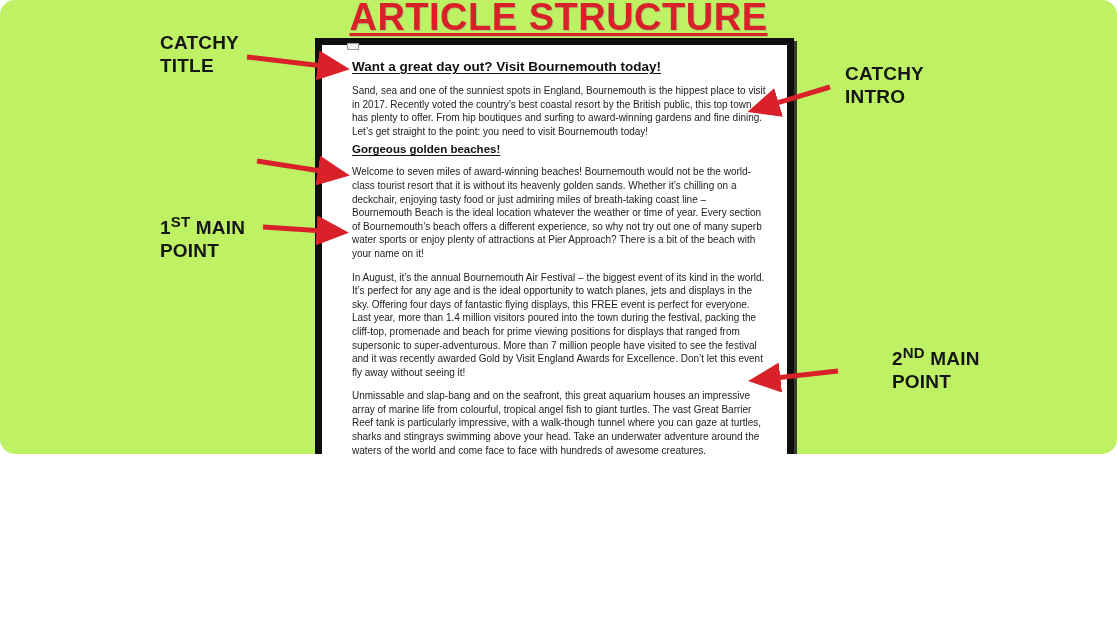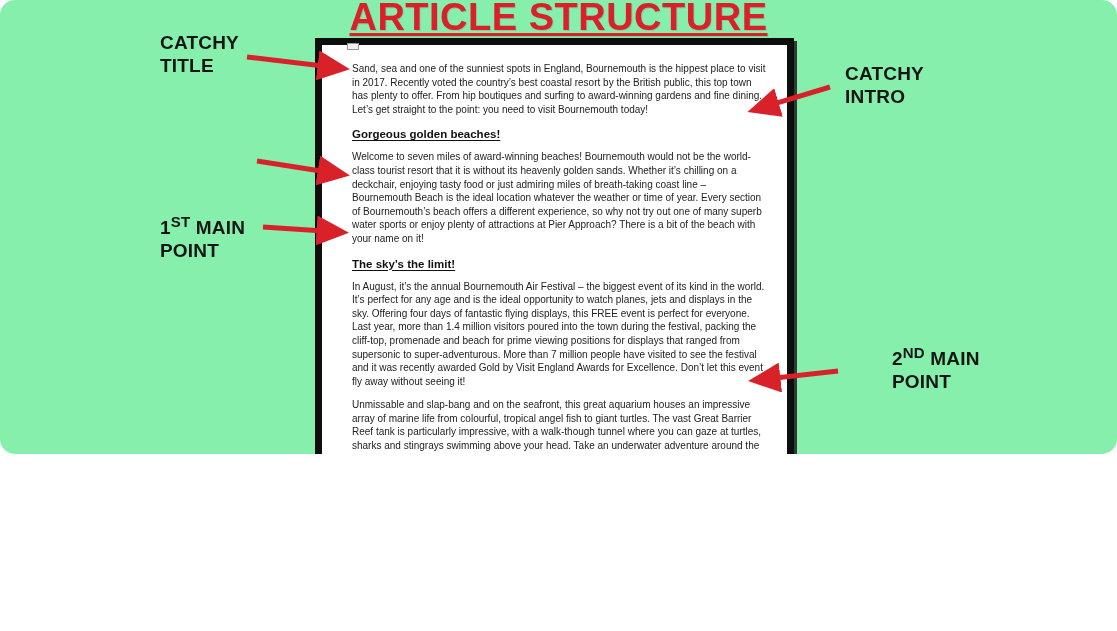--- a/index.html
+++ b/index.html
@@ -3,21 +3,21 @@
 <meta charset="utf-8">
 <style>
   :root{
     --accent:#d9212a;
     --label-ink:#161616;
     --doc-border:#0e0e0e;
   }
   *{box-sizing:border-box;margin:0;padding:0;}
   html,body{background:#ffffff;}
   .stage{
-    position:relative;width:1117px;height:454px;background:#86efac;
+    position:relative;width:1117px;height:454px;background:#bef264;
     overflow:hidden;font-family:"Liberation Sans",sans-serif;border-radius:15px;
   }
   .main-title{
     position:absolute;top:-4px;left:0;width:100%;text-align:center;
     font-size:38px;font-weight:800;letter-spacing:.5px;color:var(--accent);
     text-decoration:underline;text-underline-offset:3px;
     text-shadow:1px 1px 0 rgba(140,140,140,.35);
     font-family:"Liberation Sans",sans-serif;
   }
   .doc-frame{
@@ -30,21 +30,21 @@
     border:1px solid #9a9a9a;background:#f2f2f2;
   }
   .doc-content{
     position:absolute;left:352px;top:52px;width:414px;color:#1c1c1c;
   }
   .doc-title{
     margin-top:7px;font-size:13.5px;font-weight:700;
     text-decoration:underline;text-underline-offset:2px;color:#111;
   }
   .doc-heading{
-    margin-top:12px;font-size:11.5px;font-weight:700;
+    margin-top:5px;font-size:11.5px;font-weight:700;
     text-decoration:underline;text-underline-offset:2px;color:#111;
   }
   .doc-para{
     margin-top:10px;font-size:10px;line-height:13.6px;color:#222;
     text-align:left;
   }
   .annotation{
     position:absolute;font-size:19px;font-weight:700;line-height:23px;
     color:var(--label-ink);letter-spacing:.2px;white-space:nowrap;
   }
@@ -55,26 +55,26 @@
 <body>
 
 <div class="stage">
 
   <h1 class="main-title">ARTICLE STRUCTURE</h1>
 
   <div class="doc-frame"></div>
   <div class="doc-artifact"></div>
 
   <div class="doc-content">
+    <div class="doc-title">Want a great day out? Visit Bournemouth today!</div>
     <p class="doc-para">Sand, sea and one of the sunniest spots in England, Bournemouth is the hippest place to visit in 2017.  Recently voted the country’s best coastal resort by the British public, this top town has plenty to offer.  From hip boutiques and surfing to award-winning gardens and fine dining.  Let’s get straight to the point: you need to visit Bournemouth today!</p>
 
     <div class="doc-heading">Gorgeous golden beaches!</div>
     <p class="doc-para">Welcome to seven miles of award-winning beaches!  Bournemouth would not be the world-class tourist resort that it is without its heavenly golden sands. Whether it’s chilling on a deckchair, enjoying tasty food or just admiring miles of breath-taking coast line – Bournemouth Beach is the ideal location whatever the weather or time of year. Every section of Bournemouth’s beach offers a different experience, so why not try out one of many superb water sports or enjoy plenty of attractions at Pier Approach? There is a bit of the beach with your name on it!</p>
 
-    <div class="doc-heading">The sky’s the limit!</div>
     <p class="doc-para">In August, it’s the annual Bournemouth Air Festival – the biggest event of its kind in the world. It’s perfect for any age and is the ideal opportunity to watch planes, jets and displays in the sky.  Offering four days of fantastic flying displays, this FREE event is perfect for everyone. Last year, more than 1.4 million visitors poured into the town during the festival, packing the cliff-top, promenade and beach for prime viewing positions for displays that ranged from supersonic to super-adventurous. More than 7 million people have visited to see the festival and it was recently awarded Gold by Visit England Awards for Excellence. Don’t let this event fly away without seeing it!</p>
 
     <p class="doc-para">Unmissable and slap-bang and on the seafront, this great aquarium houses an impressive array of marine life from colourful, tropical angel fish to giant turtles. The vast Great Barrier Reef tank is particularly impressive, with a walk-though tunnel where you can gaze at turtles, sharks and stingrays swimming above your head. Take an underwater adventure around the waters of the world and come face to face with hundreds of awesome creatures.</p>
 
   </div>
 
   <div class="annotation" style="left:160px;top:31px;">
     <span>CATCHY</span><br>
     <span>TITLE</span>
   </div>

